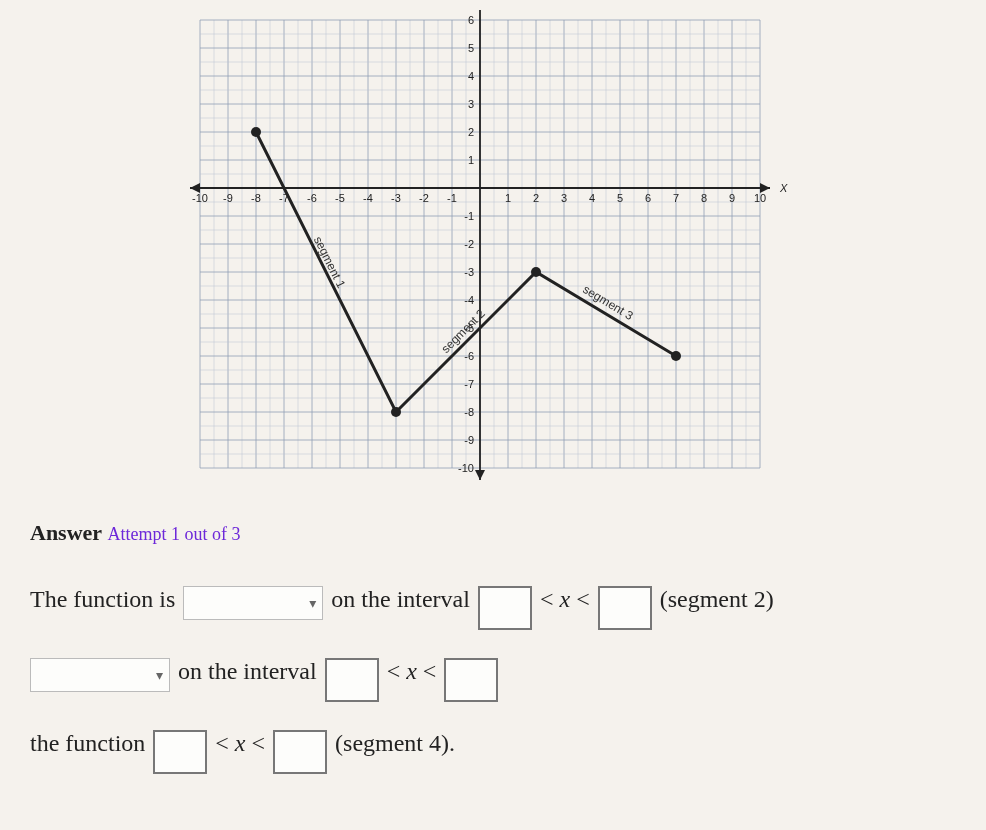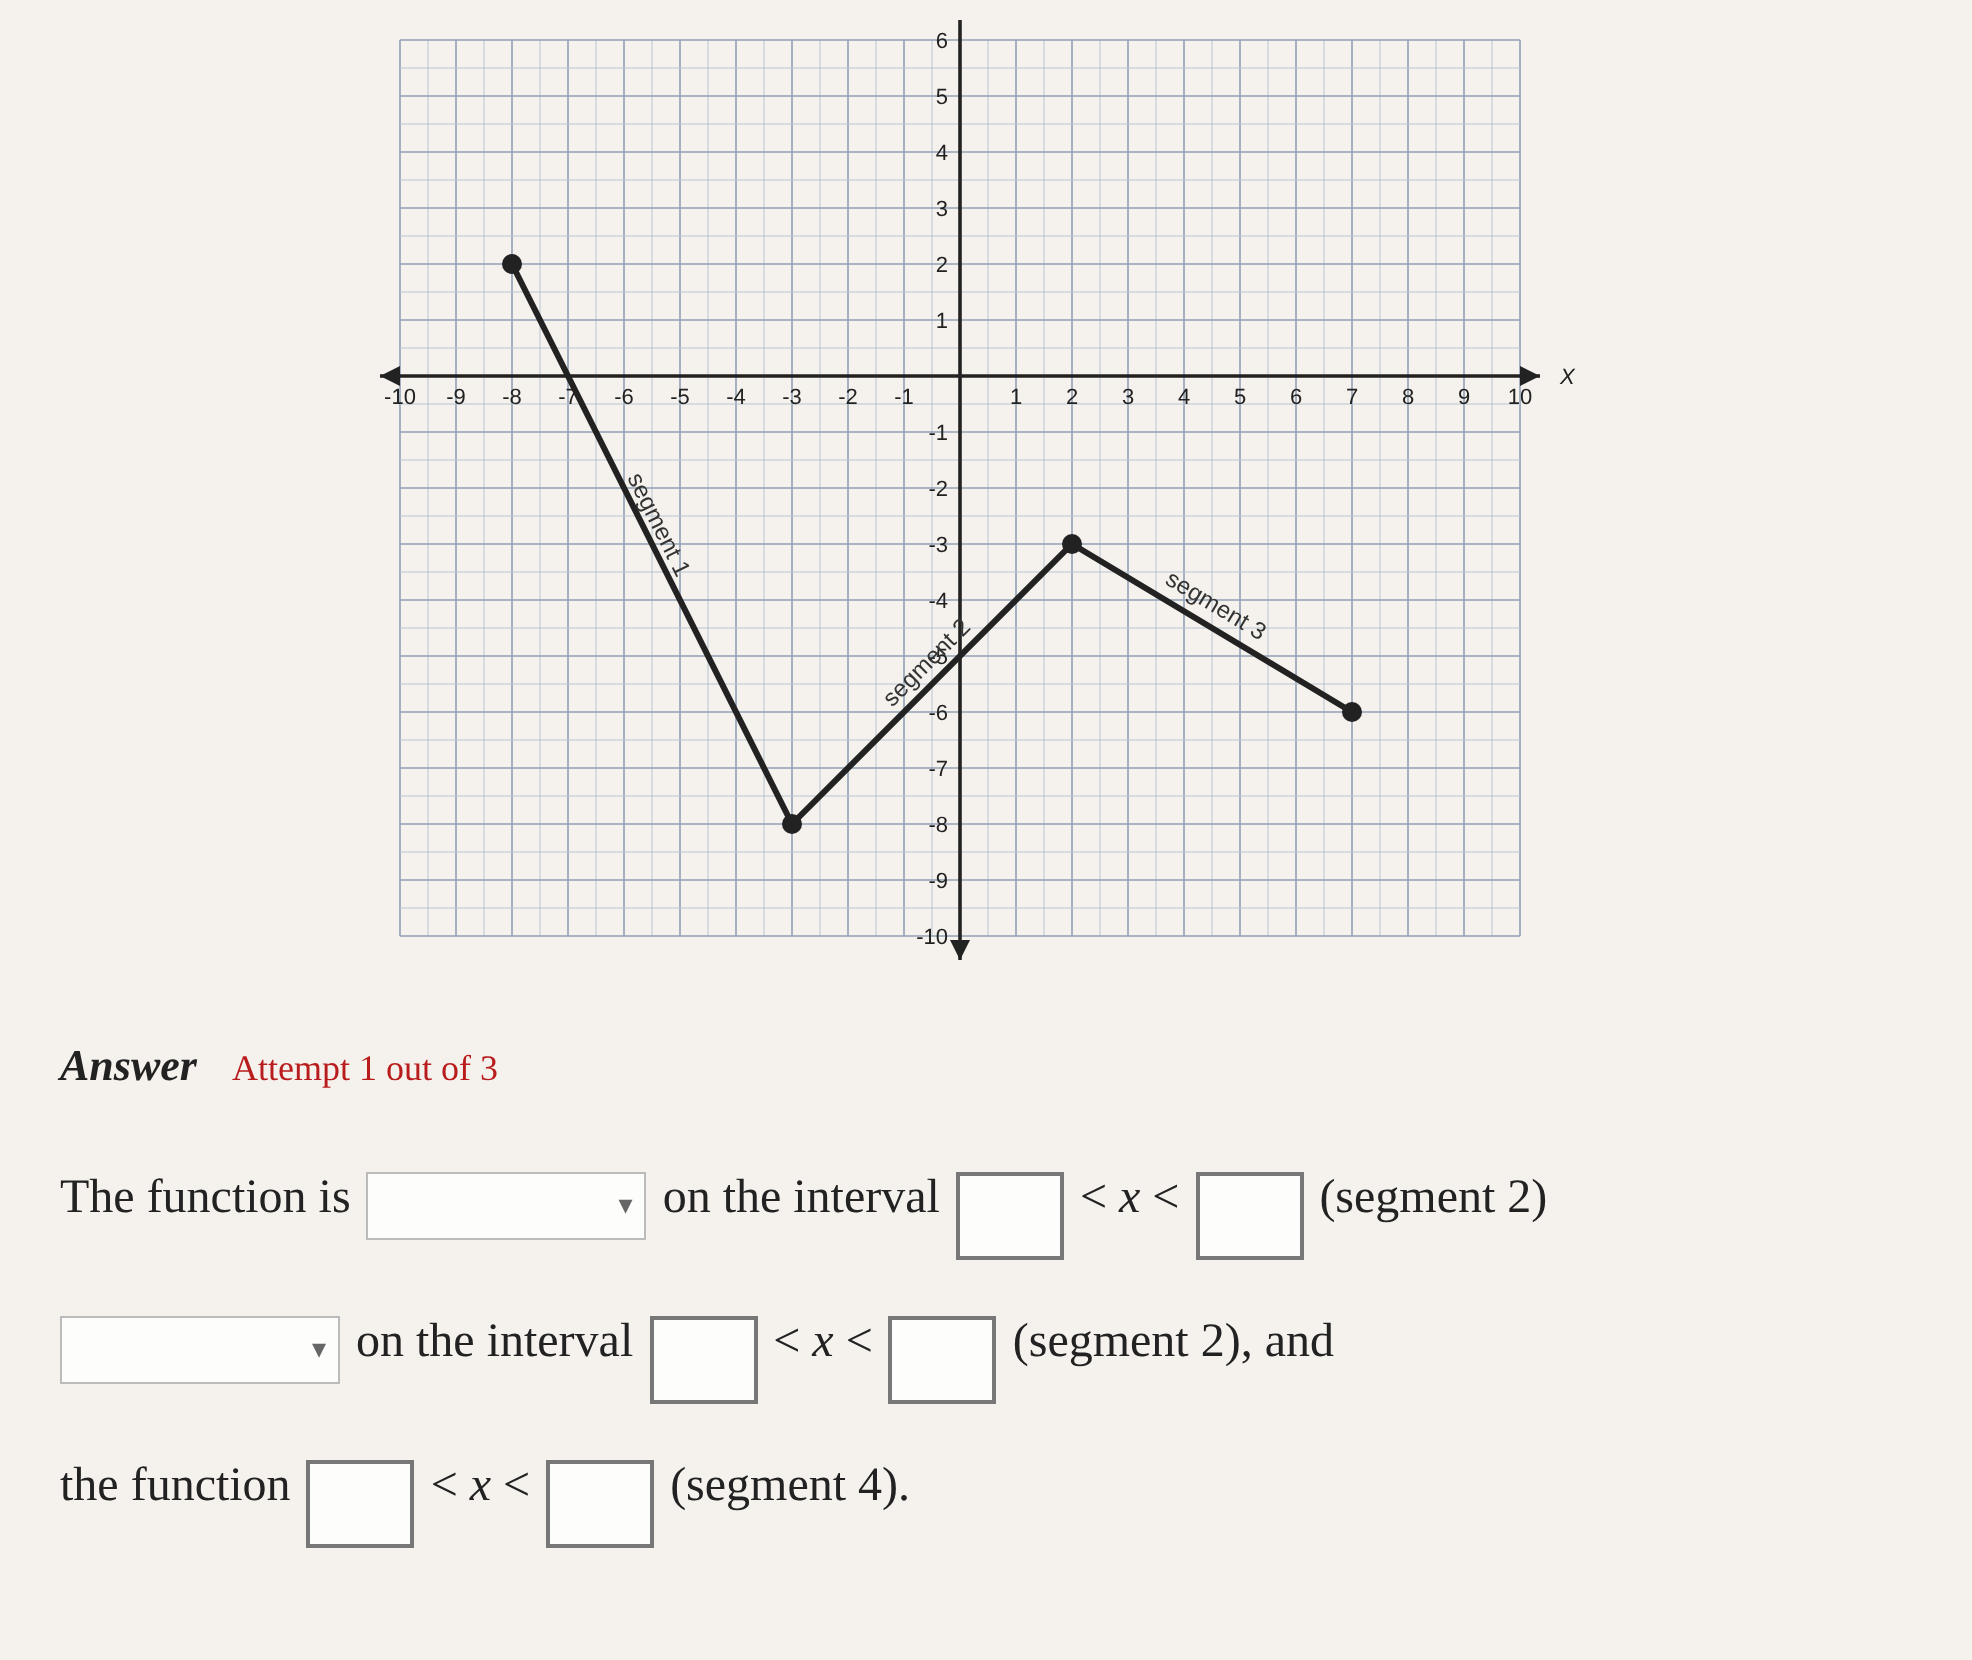--- a/index.html
+++ b/index.html
@@ -28,22 +28,22 @@
   svg { display: block; }
   .answer-block {
     padding: 20px 30px 0 30px;
     font-size: 22px;
     color: #222;
   }
   .answer-header {
     font-size: 22px;
     margin-bottom: 40px;
   }
-  .answer-header .bold { font-weight: bold; font-style: italic; }
-  .answer-header .attempt { font-weight: normal; font-size: 18px; color: #b91c1c; margin-left: 12px;}
+  .answer-header .bold { font-weight: bold; }
+  .answer-header .attempt { font-weight: normal; font-size: 18px; color: #6d28d9; }
   .fill-row {
     display: flex;
     flex-wrap: wrap;
     gap: 8px;
     margin-bottom: 28px;
     font-size: 24px;
   }
   .sel {
     display: inline-flex;
     align-items: center;
@@ -244,21 +244,20 @@
     </div>
 
     <div class="fill-row">
       <span class="sel">
           <span class="chev">▾</span>
         </span>
       <span>on the interval</span>
       <span class="numbox"></span>
       <span>&lt; <span class="mathx">x</span> &lt;</span>
       <span class="numbox"></span>
-      <span>(segment 2), and</span>
     </div>
 
     <div class="fill-row">
       <span>the function</span>
       <span class="numbox"></span>
       <span>&lt; <span class="mathx">x</span> &lt;</span>
       <span class="numbox"></span>
       <span>(segment 4).</span>
     </div>
   </div>

